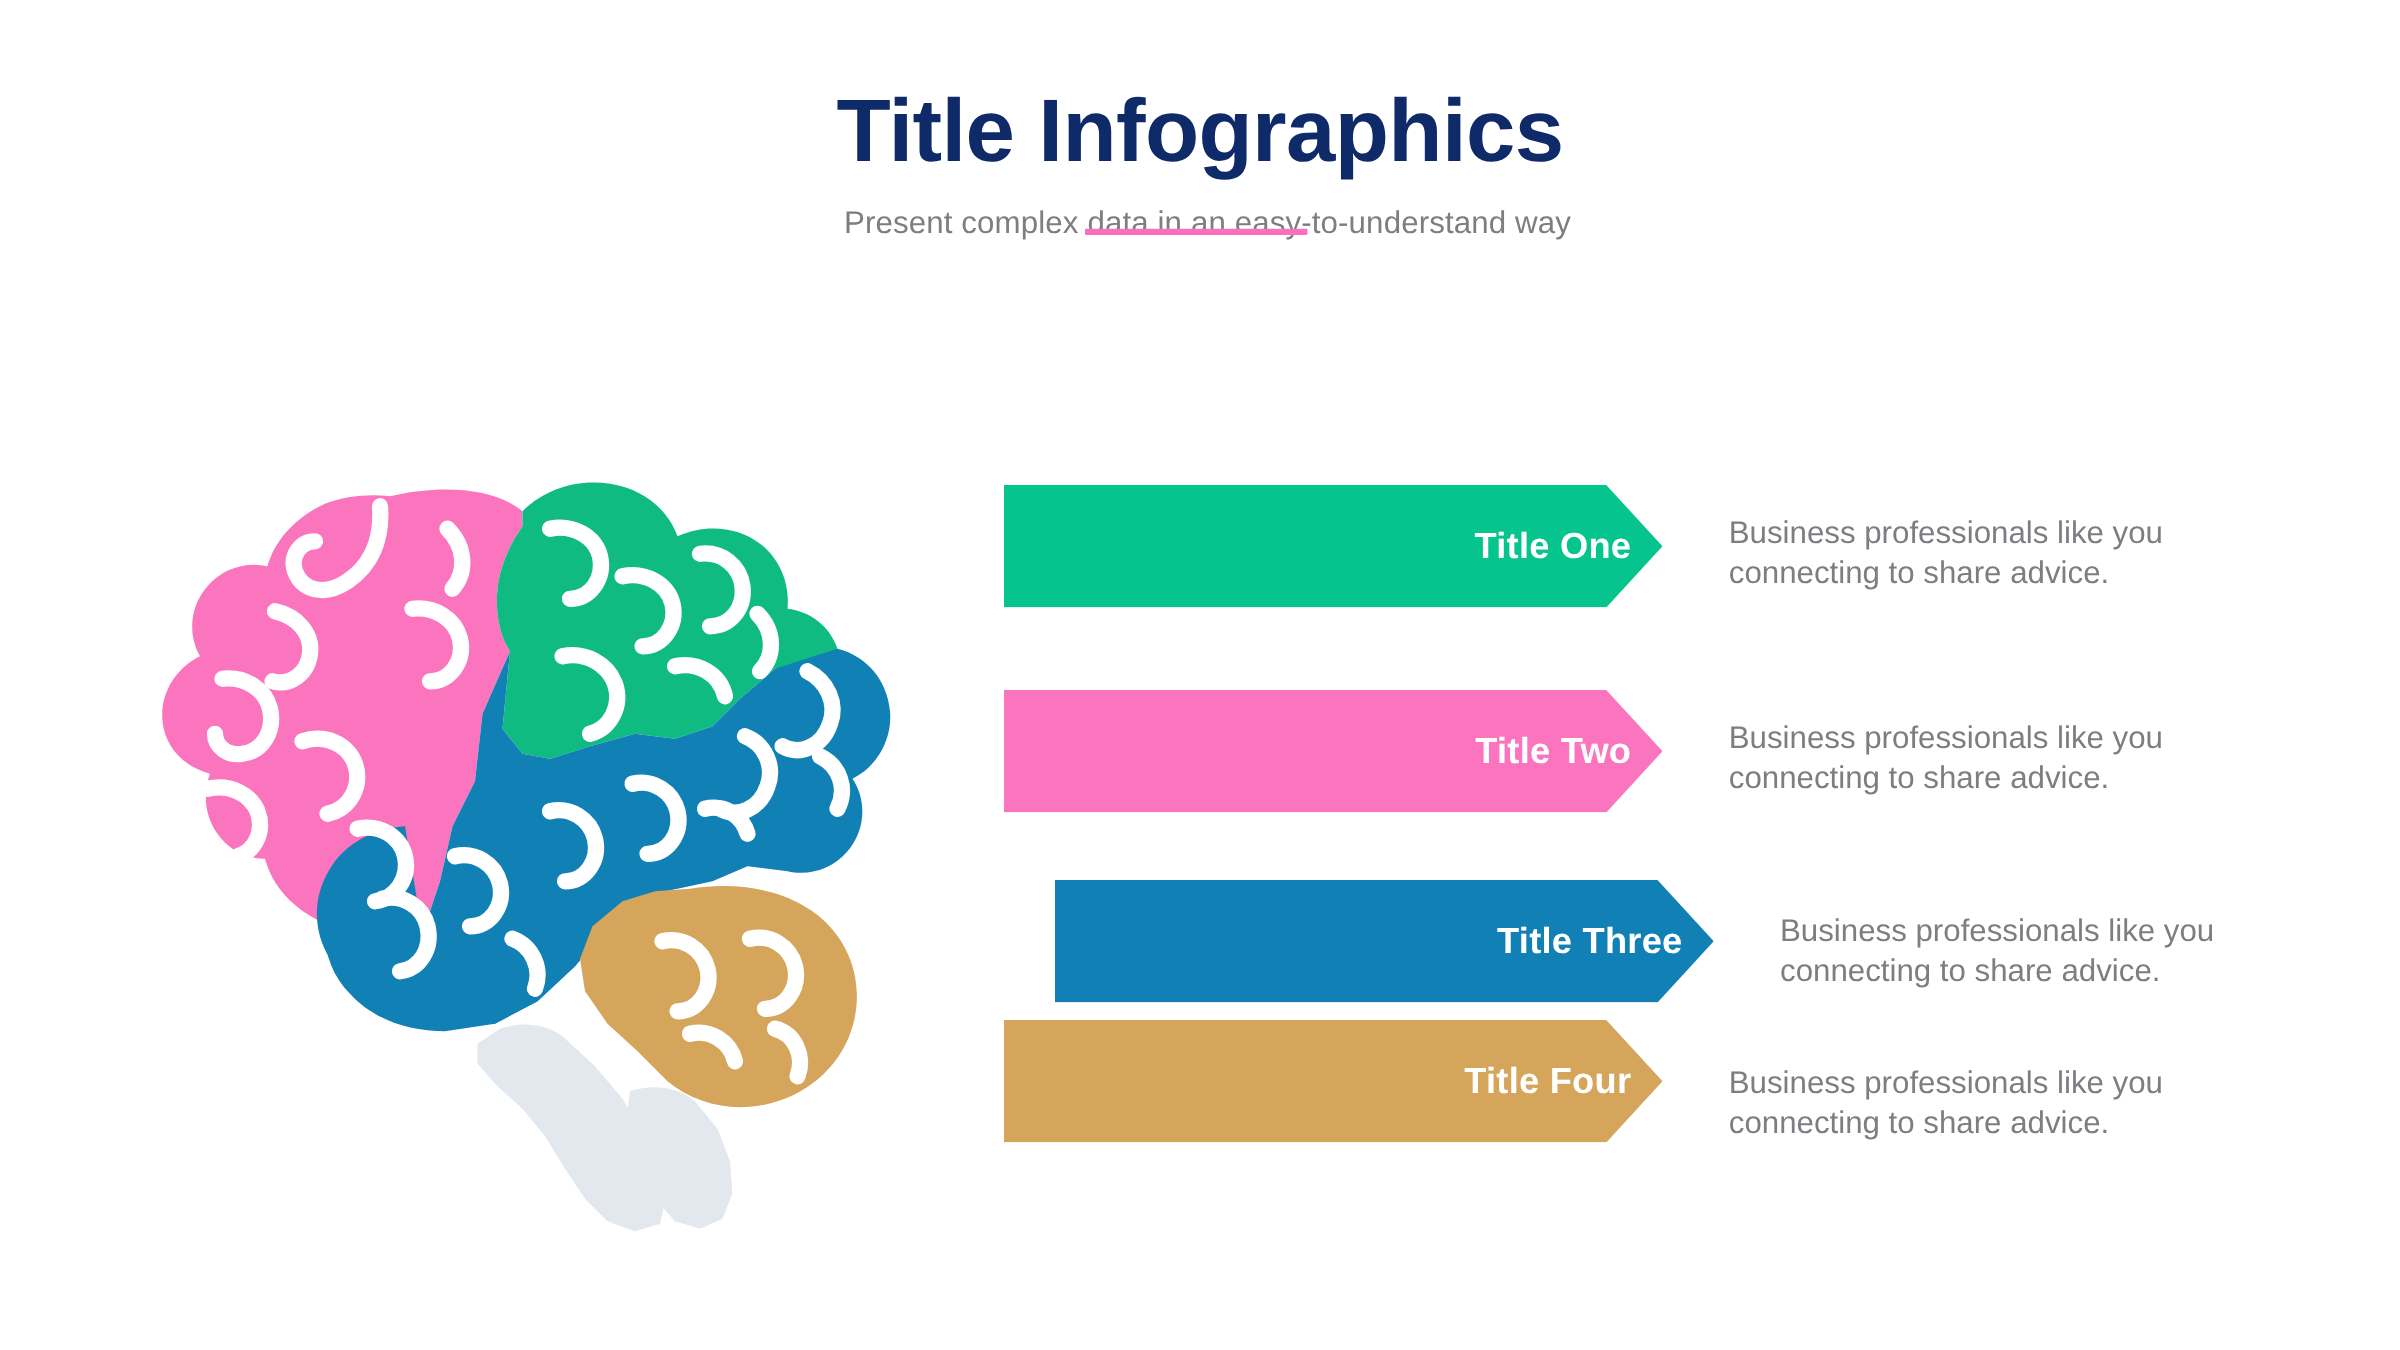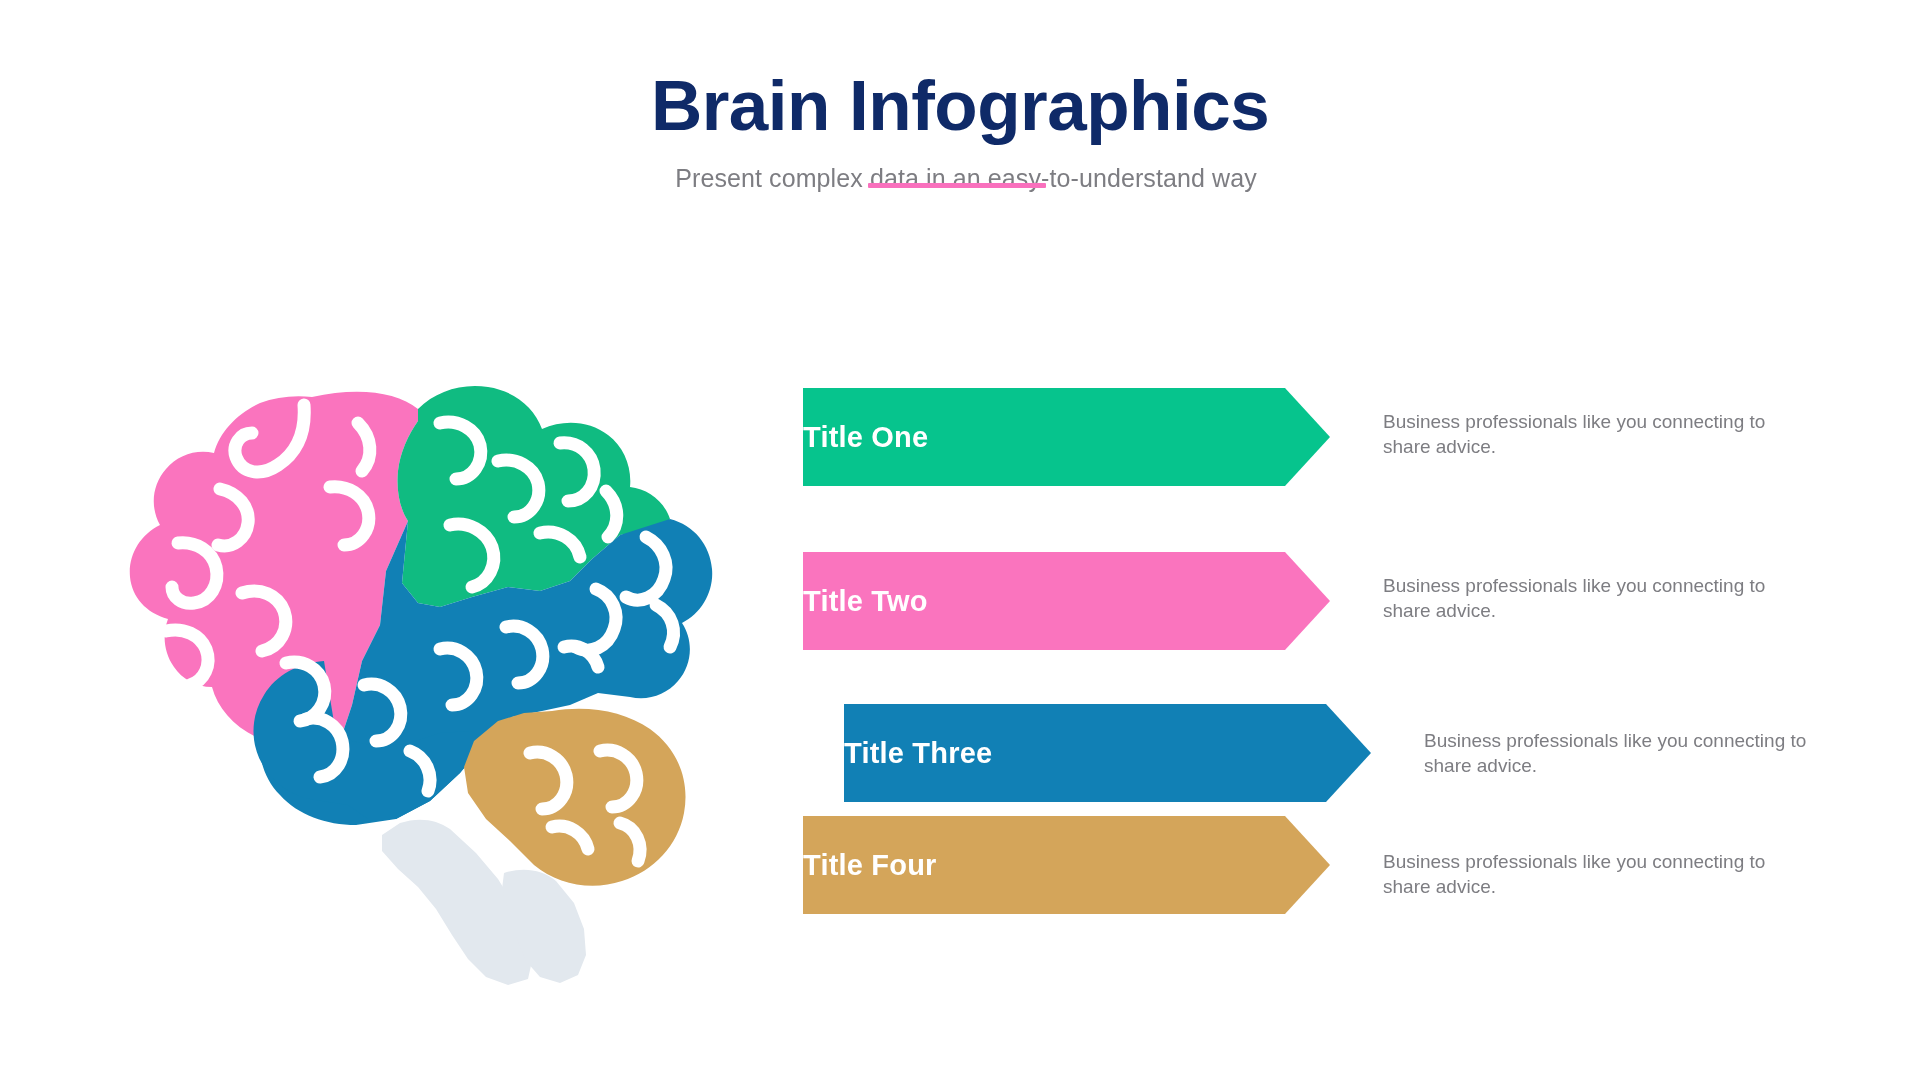--- a/index.html
+++ b/index.html
@@ -95,54 +95,54 @@
   .row-4 { top: 816px; }
 
   .banner {
     position: absolute;
     left: 0;
     top: 0;
     width: 527px;
     height: 98px;
     display: flex;
     align-items: center;
-    justify-content: flex-start;
+    justify-content: flex-end;
     -webkit-clip-path: polygon(0 0, 482px 0, 527px 49px, 482px 98px, 0 98px);
     clip-path: polygon(0 0, 482px 0, 527px 49px, 482px 98px, 0 98px);
   }
   .banner-label {
     font-size: 29px;
     font-weight: bold;
     color: #ffffff;
     letter-spacing: 0.2px;
     margin-right: 25px;
     font-family: "Liberation Sans", sans-serif;
   }
 
   .desc {
     position: absolute;
     left: 580px;
     width: 410px;
-    font-size: 19px;
+    font-size: 25px;
     line-height: 1.29;
     color: #7d7d82;
     font-family: "Liberation Sans", sans-serif;
   }
   .desc-1 { top: 22px; }
   .desc-2 { top: 22px; }
   .desc-3 { top: 25px; }
   .desc-4 { top: 34px; }
 </style>
 </head>
 <body>
 
 <div id="slide">
 
   <div class="header">
-    <h1 class="page-title">Brain Infographics</h1>
+    <h1 class="page-title">Title Infographics</h1>
     <p class="page-subtitle">Present complex data in an easy-to-understand way</p>
   </div>
   <div class="divider"></div>
 
   <div class="brain-wrap">
     <svg viewBox="0 0 640 620" xmlns="http://www.w3.org/2000/svg" aria-hidden="true">
       <g>
 
         <path fill="#fa74be" d="
           M 212 22

